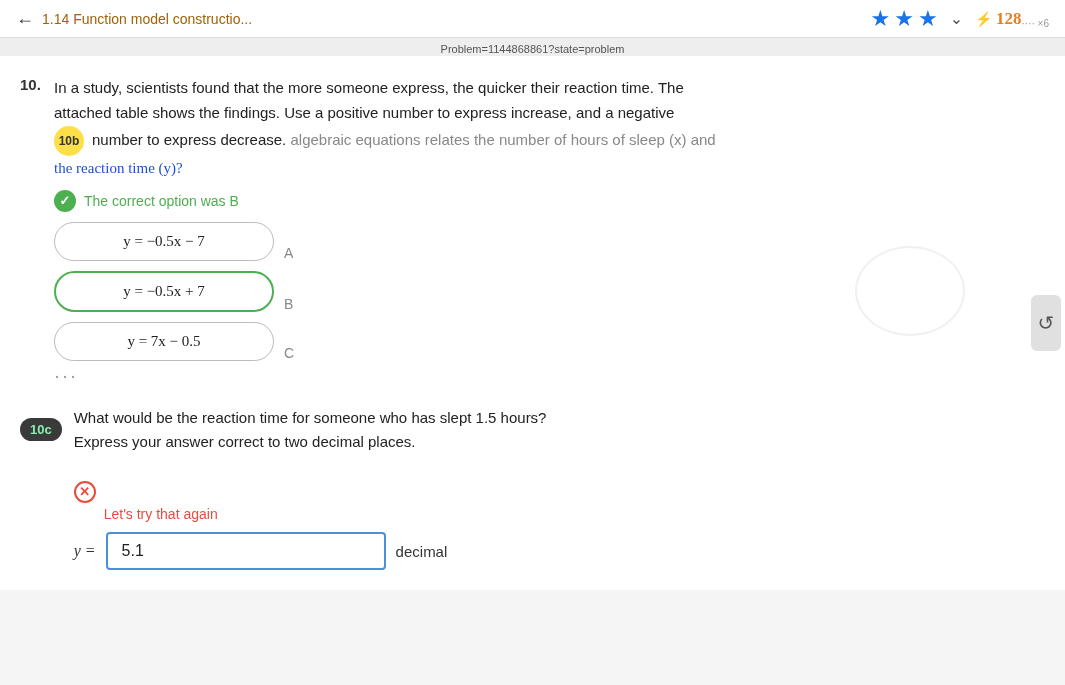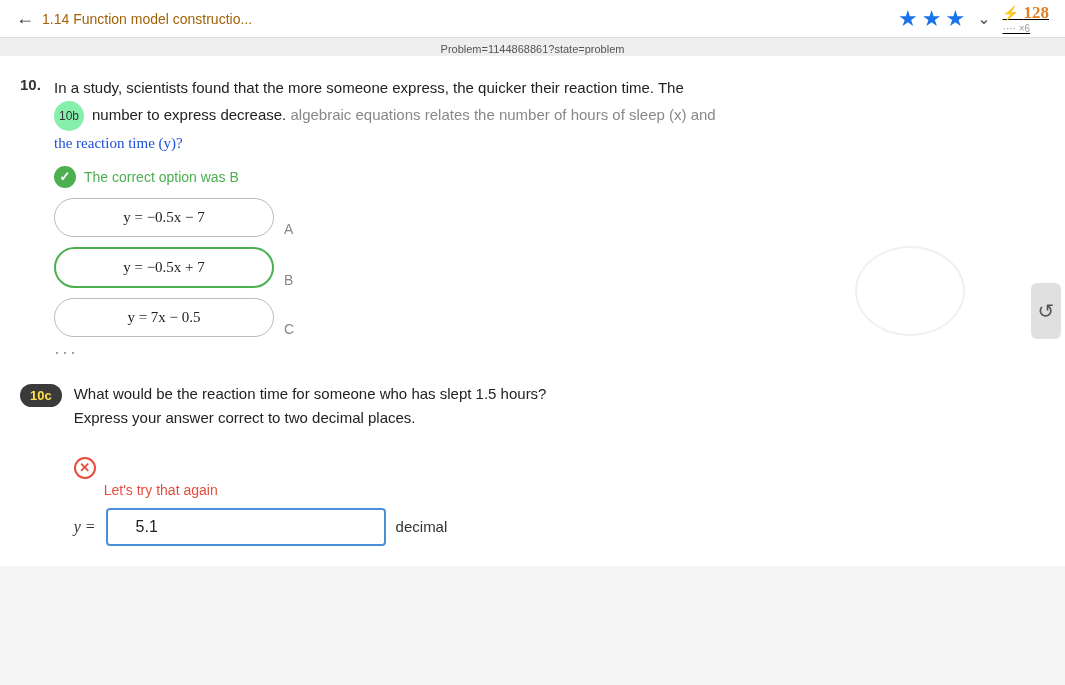--- a/index.html
+++ b/index.html
@@ -53,23 +53,22 @@
     }
 
     .chevron-down {
       font-size: 16px;
       color: #555;
       cursor: pointer;
     }
 
     .score-badge {
       display: flex;
-      flex-direction: column;
-      align-items: flex-start;
-      text-decoration: underline;
+      flex-direction: row;
+      align-items: flex-end;
     }
 
     .score-sub {
       font-size: 10px;
       color: #999;
       font-family: Arial, sans-serif;
     }
 
     
     .url-hint {
@@ -172,29 +171,29 @@
     
     .section-10c {
       display: flex;
       align-items: flex-start;
       margin-top: 18px;
       gap: 12px;
     }
 
     .badge-10c {
       background: #3a3a3a;
-      color: #fde047;
+      color: #86efac;
       border-radius: 14px;
       padding: 4px 10px;
       font-size: 13px;
       font-family: Arial, sans-serif;
       font-weight: bold;
       white-space: nowrap;
       flex-shrink: 0;
-      margin-top: 2px;
+      margin-top: 12px;
     }
 
     .section-10c-content {
       flex: 1;
     }
 
     .q10c-text {
       font-size: 15px;
       color: #222;
       font-family: Arial, sans-serif;
@@ -245,21 +244,21 @@
     .y-equals {
       font-size: 16px;
       color: #333;
       font-family: 'Georgia', serif;
       font-style: italic;
     }
 
     .answer-input-box {
       border: 2px solid #4a90d9;
       border-radius: 4px;
-      padding: 8px 28px;
+      padding: 8px 14px;
       font-size: 16px;
       font-family: Arial, sans-serif;
       color: #222;
       min-width: 280px;
       background: white;
       outline: none;
     }
 
     .answer-units {
       font-size: 15px;
@@ -312,22 +311,25 @@
 </div>
 
 <div class="url-hint">Problem=1144868861?state=problem</div>
 
 <div class="main-content" style="position:relative;">
 
   <div style="display:flex; gap:6px; margin-bottom:4px;">
     <span style="font-size:15px;font-weight:bold;color:#333;font-family:Arial,sans-serif;min-width:28px;">10.</span>
     <div>
       <div style="font-size:15px;color:#222;font-family:Arial,sans-serif;line-height:1.65;">In a study, scientists found that the more someone express, the quicker their reaction time. The</div>
+      <div style="font-size:15px;color:#222;font-family:Arial,sans-serif;line-height:1.65;display:flex;align-items:center;gap:6px;">
+        <span>attached table shows the findings. Use a positive number to express increase, and a negative</span>
+      </div>
       <div style="font-size:15px;color:#222;font-family:Arial,sans-serif;line-height:1.65;display:flex;align-items:center;gap:4px;position:relative;">
-        <span style="background:#86efac;border-radius:50%;width:30px;height:30px;line-height:30px;text-align:center;font-size:12px;font-weight:normal;font-family:Arial,sans-serif;color:#333;display:inline-flex;align-items:center;justify-content:center;margin-right:4px;flex-shrink:0;">10b</span>
+        <span style="background:#fde047;border-radius:50%;width:30px;height:30px;line-height:30px;text-align:center;font-size:12px;font-weight:bold;font-family:Arial,sans-serif;color:#333;display:inline-flex;align-items:center;justify-content:center;margin-right:4px;flex-shrink:0;">10b</span>
         <span><span>number to express decrease.</span> <span style="color:#888;">algebraic equations relates the number of hours of sleep (x) and</span></span>
       </div>
       <div style="font-size:15px;color:#1d4ed8;font-family:Liberation Serif, serif;line-height:1.65;">the reaction time (y)?</div>
     </div>
   </div>
 
   <div class="correct-option-row">
     <div class="check-circle">
       <span class="check-mark">✓</span>
     </div>

